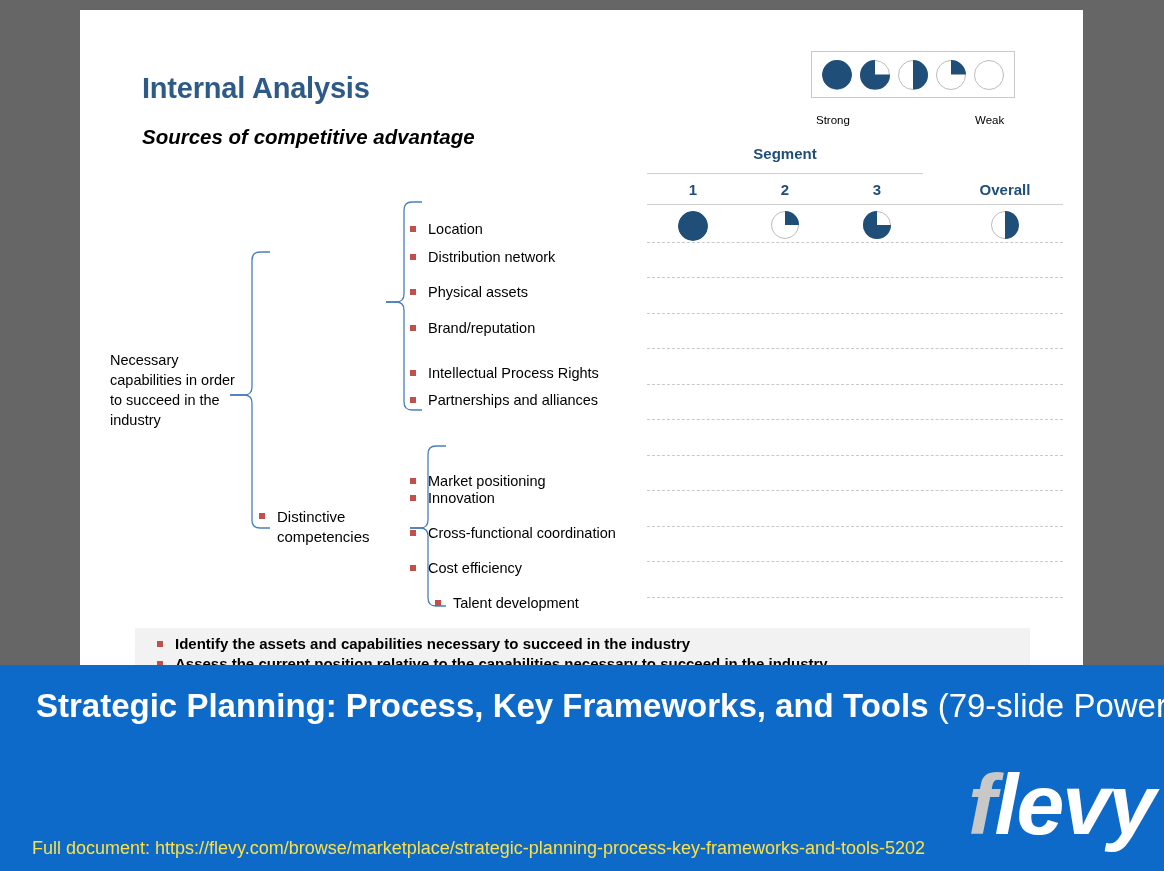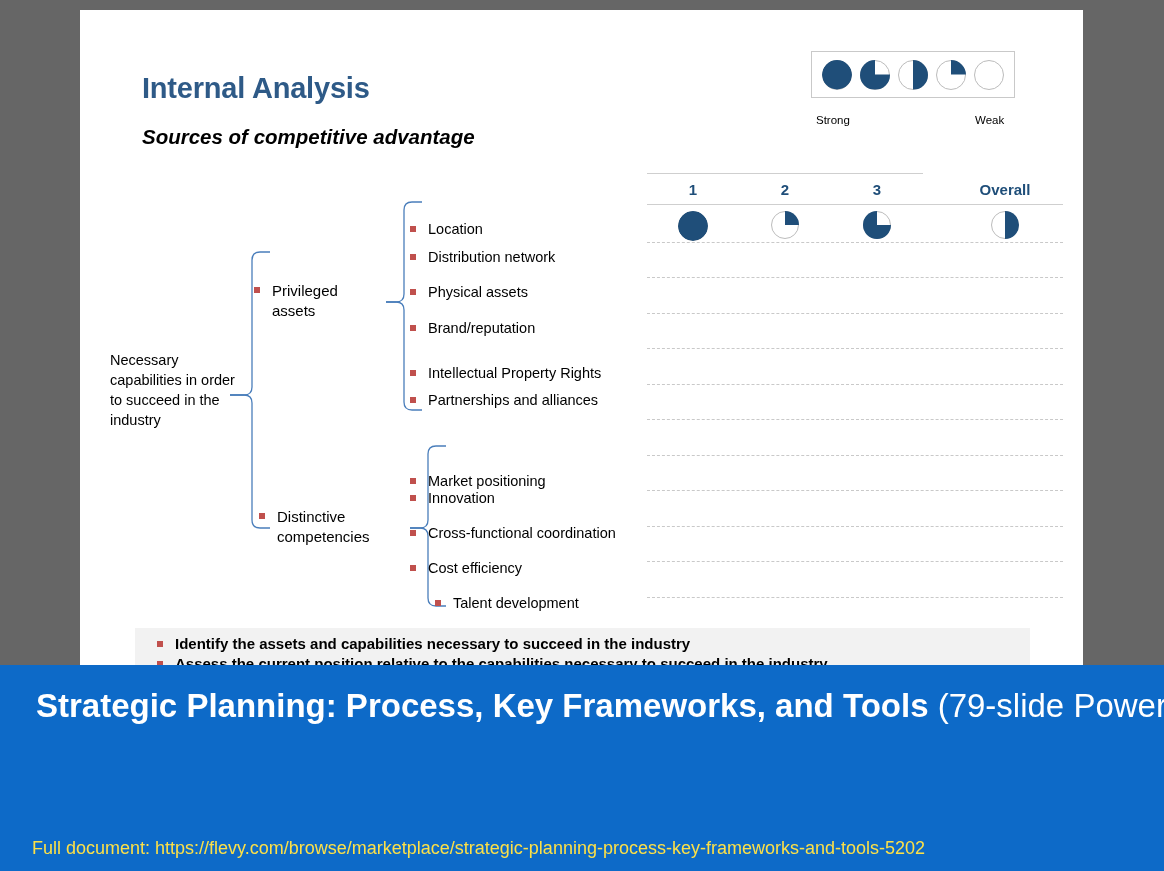--- a/index.html
+++ b/index.html
@@ -280,43 +280,40 @@
 
     <path d="M306,292 L316,292 Q324,292 324,284 L324,200 Q324,192 332,192 L342,192" fill="none" stroke="#4A7EBB" stroke-width="1.3"></path>
     <path d="M306,292 L316,292 Q324,292 324,300 L324,392 Q324,400 332,400 L342,400" fill="none" stroke="#4A7EBB" stroke-width="1.3"></path>
 
     <path d="M330,518 L340,518 Q348,518 348,510 L348,444 Q348,436 356,436 L366,436" fill="none" stroke="#4A7EBB" stroke-width="1.3"></path>
     <path d="M330,518 L340,518 Q348,518 348,526 L348,588 Q348,596 356,596 L366,596" fill="none" stroke="#4A7EBB" stroke-width="1.3"></path>
   </svg>
 
   <div class="root-label">Necessary capabilities in order to succeed in the industry</div>
 
-  <div class="lvl2 privileged">
-    <span class="sq"></span>
-    <span>Privileged assets</span>
-  </div>
   <div class="lvl2 distinctive">
     <span class="sq"></span>
     <span>Distinctive competencies</span>
   </div>
 
   <div id="leaf-host">
       <div class="leaf" style="left: 348px; top: 210px;"><span class="sq"></span><span>Location</span></div>
       <div class="leaf" style="left: 348px; top: 238px;"><span class="sq"></span><span>Distribution network</span></div>
       <div class="leaf" style="left: 348px; top: 273px;"><span class="sq"></span><span>Physical assets</span></div>
       <div class="leaf" style="left: 348px; top: 309px;"><span class="sq"></span><span>Brand/reputation</span></div>
-      <div class="leaf" style="left: 348px; top: 354px;"><span class="sq"></span><span>Intellectual Property Rights</span></div>
+      <div class="leaf" style="left: 348px; top: 354px;"><span class="sq"></span><span>Intellectual Process Rights</span></div>
       <div class="leaf" style="left: 348px; top: 381px;"><span class="sq"></span><span>Partnerships and alliances</span></div>
       <div class="leaf" style="left: 348px; top: 444px; margin-top: 18px;"><span class="sq"></span><span>Market positioning</span></div>
       <div class="leaf" style="left: 348px; top: 479px;"><span class="sq"></span><span>Innovation</span></div>
       <div class="leaf" style="left: 348px; top: 514px;"><span class="sq"></span><span>Cross-functional coordination</span></div>
       <div class="leaf" style="left: 348px; top: 549px;"><span class="sq"></span><span>Cost efficiency</span></div>
       <div class="leaf" style="left: 348px; top: 584px; margin-left: 25px;"><span class="sq"></span><span>Talent development</span></div>
     </div>
 
+  <div class="seg-title">Segment</div>
   <div class="rule rule-seg"></div>
   <div class="col-head c1">1</div>
   <div class="col-head c2">2</div>
   <div class="col-head c3">3</div>
   <div class="col-head c4">Overall</div>
   <div class="rule rule-hdr"></div>
 
   <div id="matrix-host">
       <div class="dashrow" style="top: 231.5px;"></div>
       <div class="cellball" style="left: 567px; top: 201px; width: 92px; display: flex; justify-content: center;">
@@ -361,14 +358,15 @@
       <span>Assess the current position relative to the capabilities necessary to succeed in the industry</span>
     </div>
   </div>
 
 </div>
 
 <div class="banner">
   <div class="banner-title">
     <span class="bold">Strategic Planning: Process, Key Frameworks, and Tools</span><span class="light"> (79-slide PowerPoint presentation)</span>
   </div>
+  <div class="flevy-logo"><span class="f">f</span><span>levy</span></div>
 </div>
 <div class="banner-link">Full document: https://flevy.com/browse/marketplace/strategic-planning-process-key-frameworks-and-tools-5202</div>
 
 </body></html>

